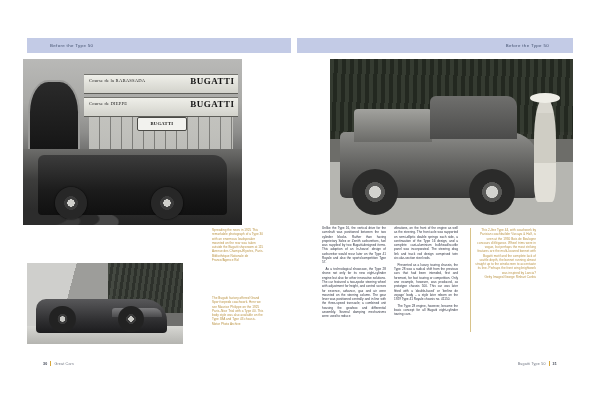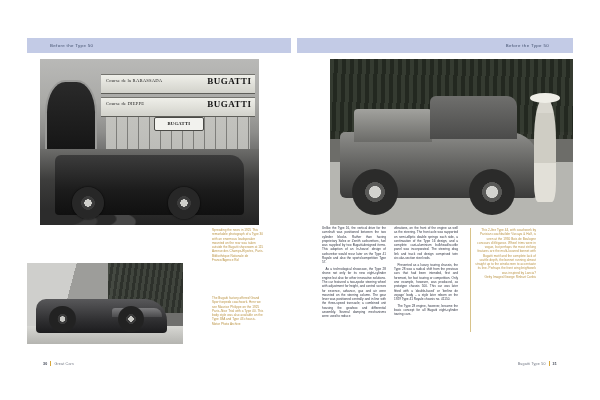--- a/index.html
+++ b/index.html
@@ -25,21 +25,21 @@
     color:#42506e;
     line-height:15px;
   }
   .runhead.left span{padding-left:23px;}
   .runhead.right span{text-align:right;padding-right:24px;}
 
   
   .photo{position:absolute;overflow:hidden;background:#8e8e8e;}
 
   
-  #photo-showroom{left:40px;top:59px;width:219px;height:166px;background:#6f6f6f;}
+  #photo-showroom{left:23px;top:59px;width:219px;height:166px;background:#6f6f6f;}
   #photo-showroom .facade{
     position:absolute;left:0;top:0;width:100%;height:63%;
     background:
       linear-gradient(180deg,#b9b9b7 0%,#a9a9a6 42%,#8d8d8b 70%,#5d5d5c 100%);
   }
   #photo-showroom .doorway{
     position:absolute;left:3%;top:14%;width:22%;height:48%;
     background:linear-gradient(180deg,#2a2a2a,#121212);
     border-radius:38% 38% 0 0;
     box-shadow:0 0 0 2px #9b9b99;

